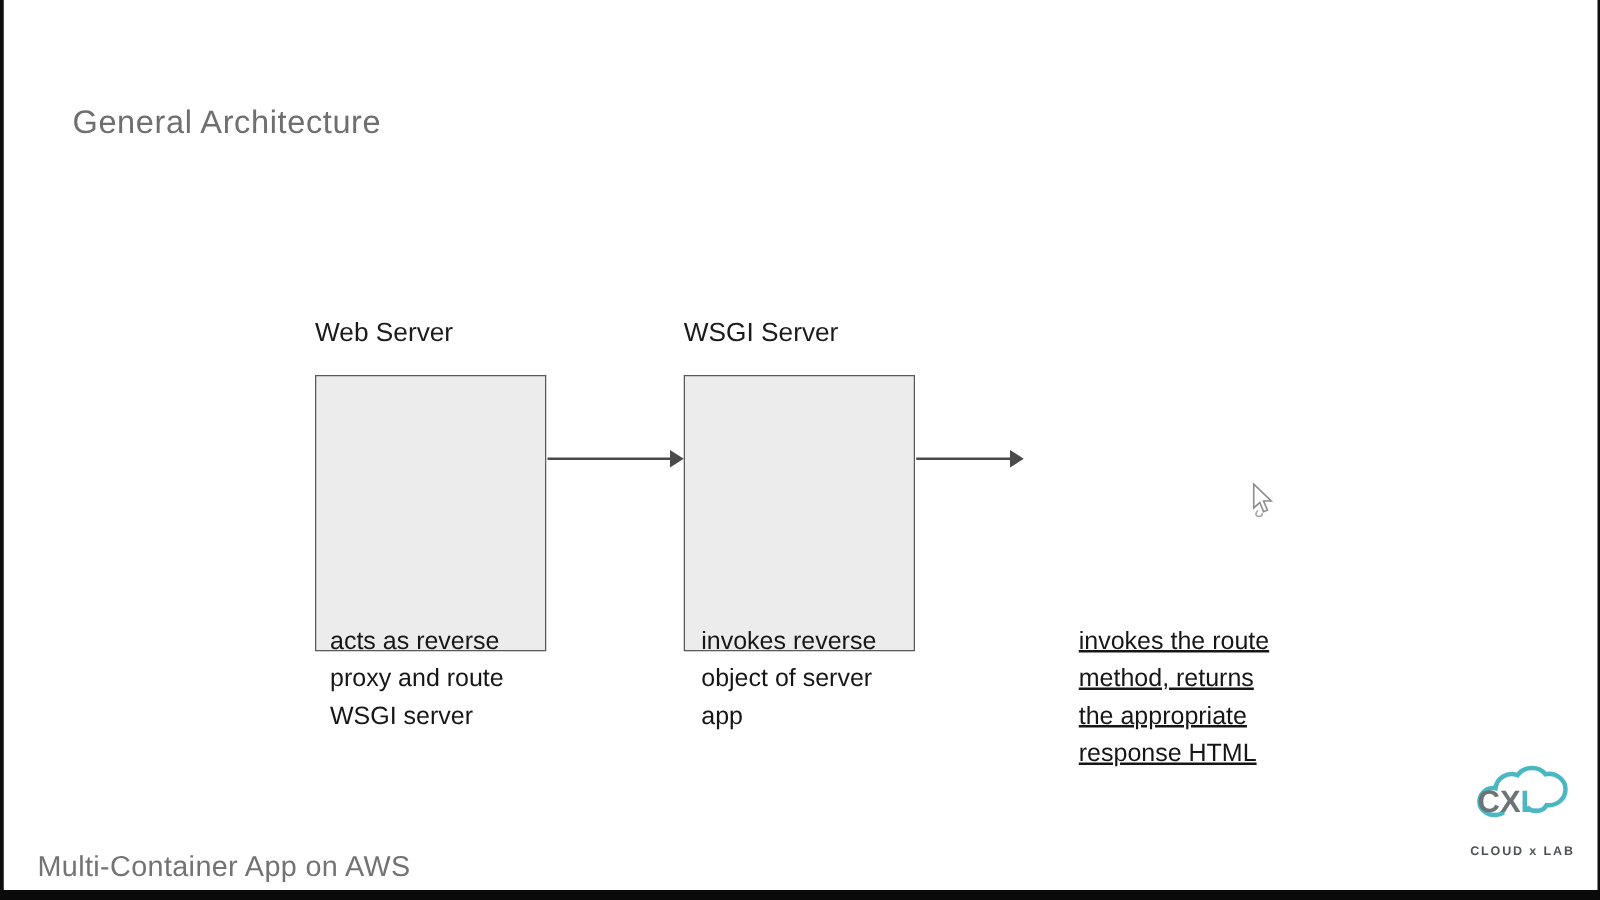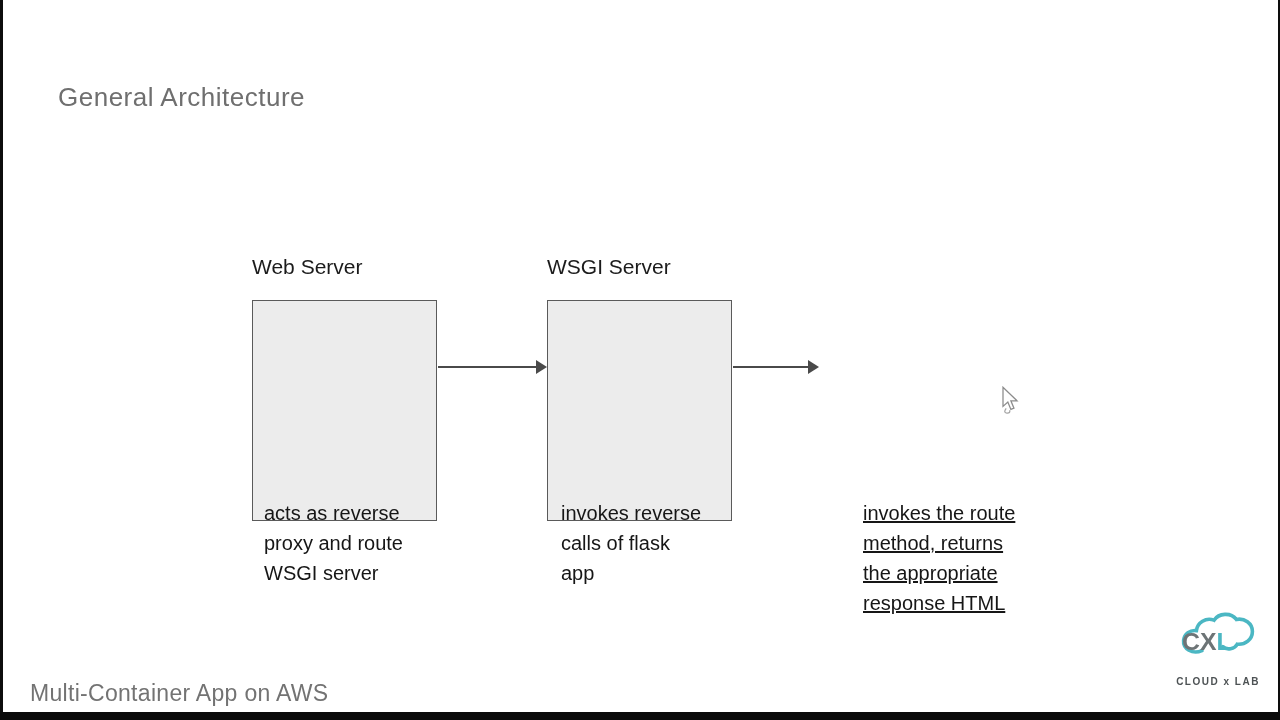--- a/index.html
+++ b/index.html
@@ -81,21 +81,21 @@
     <div class="arrow-head"></div>
   </div>
 
   <div class="desc d1">
     <div>acts as reverse</div>
     <div>proxy and route</div>
     <div>WSGI server</div>
   </div>
   <div class="desc d2">
     <div>invokes reverse</div>
-    <div>calls of flask</div>
+    <div>object of server</div>
     <div>app</div>
   </div>
   <div class="desc d3">
     <div>invokes the route</div>
     <div>method, returns</div>
     <div>the appropriate</div>
     <div>response HTML</div>
   </div>
 
   <div class="footer">Multi-Container App on AWS</div>

